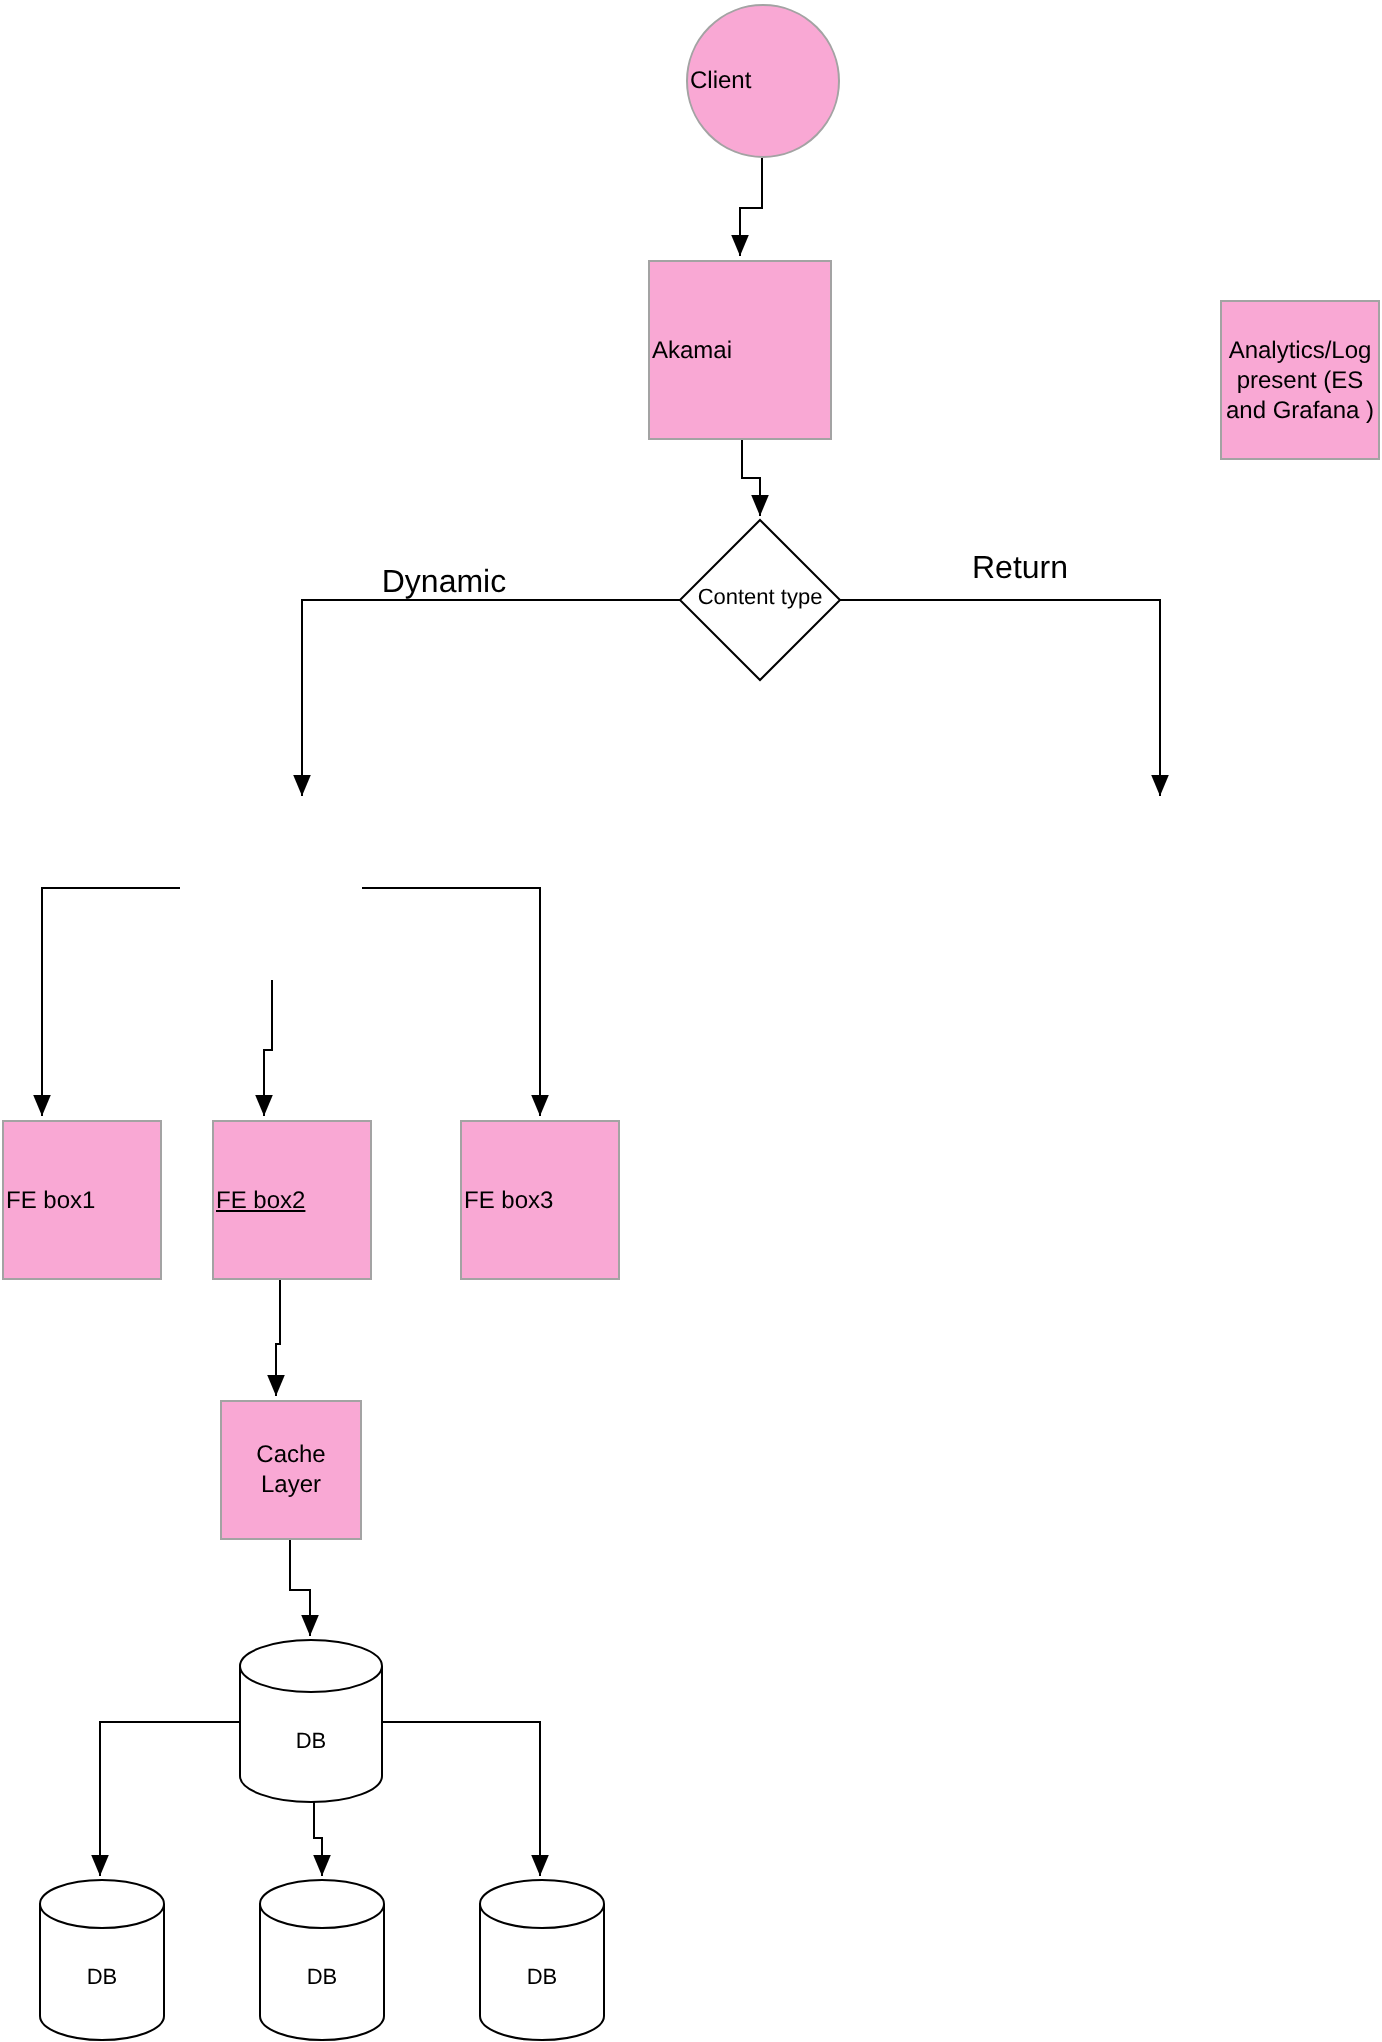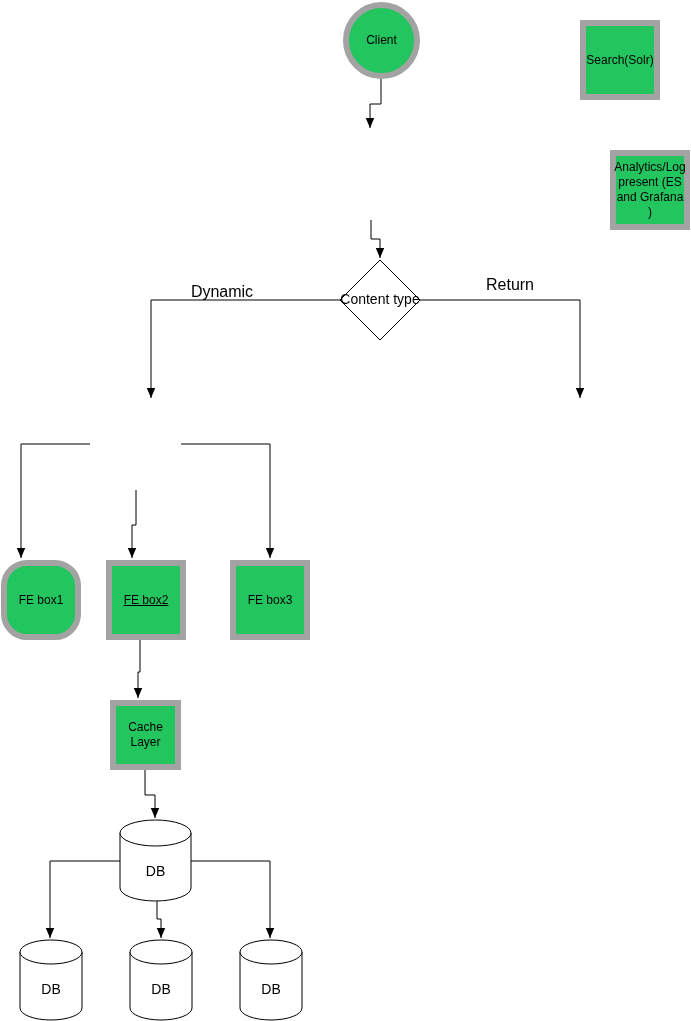--- a/index.html
+++ b/index.html
@@ -6,28 +6,28 @@
   .canvas {
     position: relative; width: 691px; height: 1021px;
     background: #ffffff; font-family: "Liberation Sans", sans-serif;
     color: #000000; overflow: hidden;
   }
   .wires { position: absolute; left: 0; top: 0; width: 691px; height: 1021px; }
   .wires polyline { fill: none; stroke: #000000; stroke-width: 1; }
   .shape { fill: #ffffff; stroke: #000000; stroke-width: 1; }
   .node {
     position: absolute; box-sizing: border-box;
-    border: 6px solid #a3a3a3; background: #22c55e;
-    display: flex; align-items: center; justify-content: center;
+    border: 1px solid #a3a3a3; background: #f9a8d4;
+    display: flex; align-items: center; 
     text-align: center; font-size: 12px; line-height: 1.25; padding: 1px;
   }
   .circle { border-radius: 50%; }
   .overlay-label {
     position: absolute; display: flex; align-items: center; justify-content: center;
-    text-align: center; font-size: 14px; line-height: 1.25; pointer-events: none;
+    text-align: center; font-size: 11px; line-height: 1.25; pointer-events: none;
   }
   .edge-label { position: absolute; font-size: 16px; text-align: center; }
 </style>
 </head>
 <body>
 
 <div class="canvas">
 
   <svg class="wires" viewBox="0 0 691 1021" xmlns="http://www.w3.org/2000/svg">
     <defs>
@@ -67,42 +67,42 @@
     <g>
       <path class="shape" d="M240,952 L240,1008 A31,12 0 0 0 302,1008 L302,952"></path>
       <ellipse class="shape" cx="271" cy="952" rx="31" ry="12"></ellipse>
     </g>
   </svg>
 
   <div class="node circle" style="left:343px; top:2px; width:77px; height:77px;">
     <span>Client</span>
   </div>
 
+  <div class="node" style="left:324px; top:130px; width:92px; height:90px;">
+    <span>Akamai</span>
+  </div>
 
 
-  <div class="node" style="left:1px; top:560px; width:80px; height:80px;border-radius:26px;">
+  <div class="node" style="left:1px; top:560px; width:80px; height:80px;">
     <span>FE box1</span>
   </div>
 
   <div class="node" style="left:106px; top:560px; width:80px; height:80px;text-decoration:underline;">
     <span>FE box2</span>
   </div>
 
   <div class="node" style="left:230px; top:560px; width:80px; height:80px;">
     <span>FE box3</span>
   </div>
 
   <div class="node" style="left:110px; top:700px; width:71px; height:70px;">
     <span>Cache Layer</span>
   </div>
 
 
-  <div class="node" style="left:580px; top:20px; width:80px; height:80px;">
-    <span>Search(Solr)</span>
-  </div>
 
   <div class="node" style="left:610px; top:150px; width:80px; height:80px;">
     <span>Analytics/Log present (ES and Grafana )</span>
   </div>
 
   <div class="overlay-label" style="left:336px; top:290px; width:88px; height:20px;">Content type</div>
 
   <div class="overlay-label" style="left:120px; top:846px; width:71px; height:52px;">DB</div>
 
   <div class="overlay-label" style="left:20px; top:964px; width:62px; height:52px;">DB</div>

